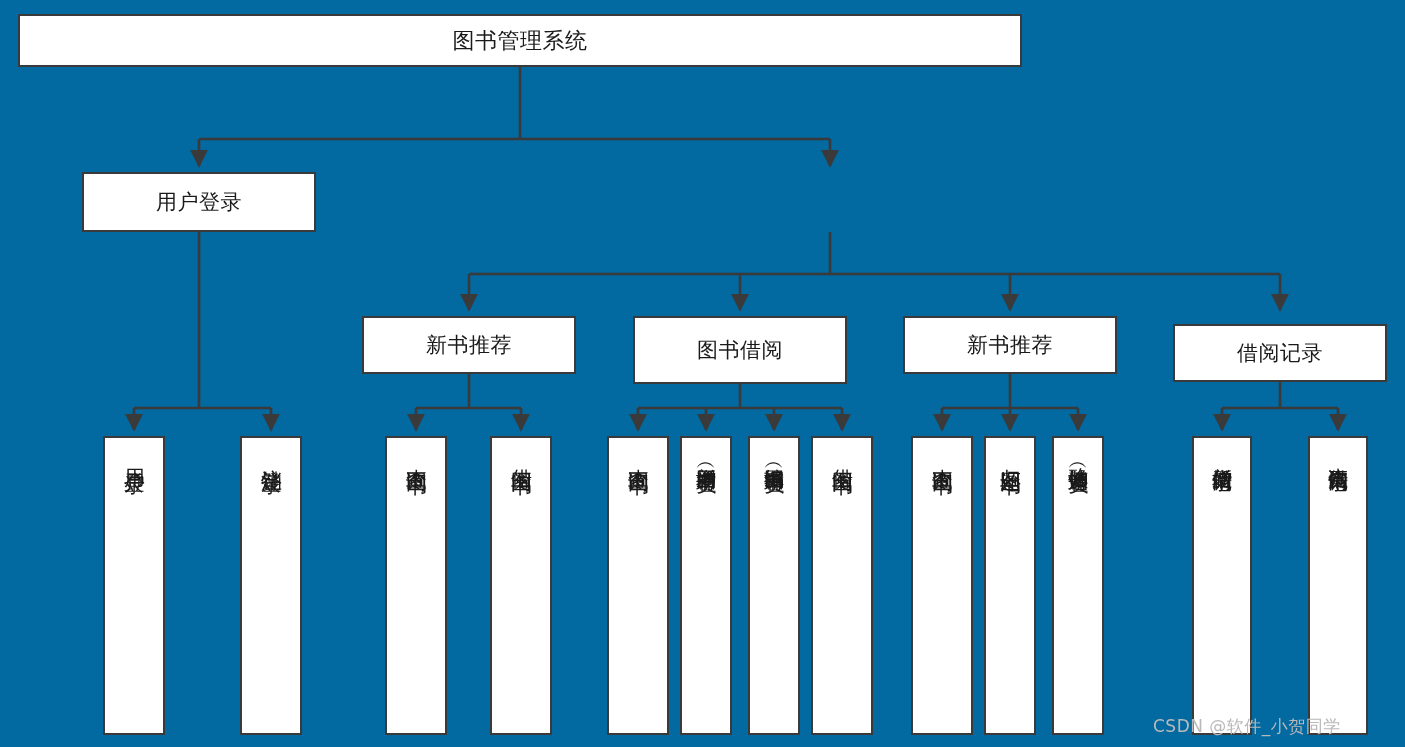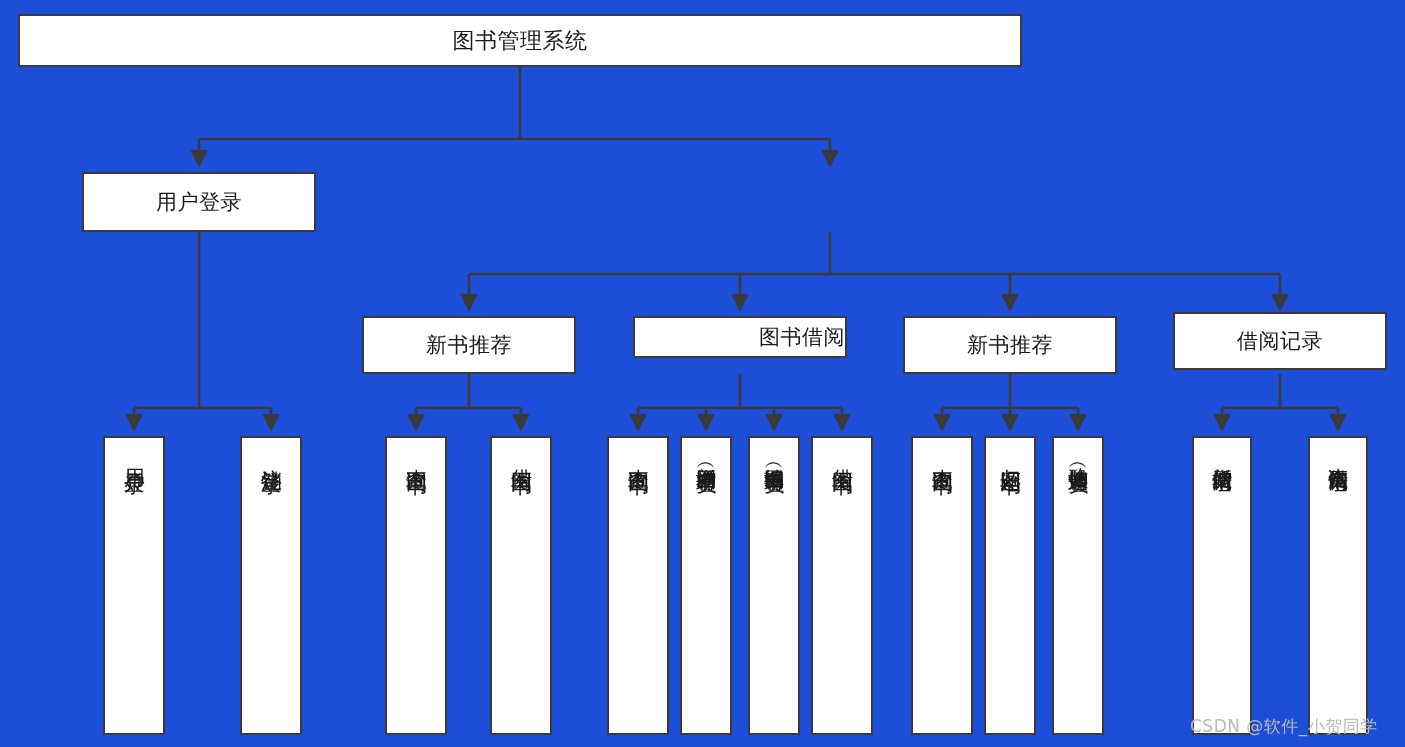--- a/index.html
+++ b/index.html
@@ -5,21 +5,21 @@
 <style>
   html, body {
     margin: 0;
     padding: 0;
     background: #ffffff;
   }
   #canvas {
     position: relative;
     width: 1405px;
     height: 747px;
-    background: #1d4ed8;
+    background: #0369a1;
     overflow: hidden;
     font-family: "DejaVu Sans", "Liberation Sans", sans-serif;
   }
   #edges {
     position: absolute;
     left: 0;
     top: 0;
     width: 1405px;
     height: 747px;
     pointer-events: none;
@@ -135,29 +135,29 @@
 
   <div class="node h" style="left:82px; top:172px; width:234px; height:60px;">
     <span class="label">用户登录</span>
   </div>
 
 
   <div class="node h" style="left:362px; top:316px; width:214px; height:58px;">
     <span class="label">新书推荐</span>
   </div>
 
-  <div class="node h" style="left:633px; top:316px; width:214px; height:42px;justify-content:flex-end;">
+  <div class="node h" style="left:633px; top:316px; width:214px; height:68px;">
     <span class="label">图书借阅</span>
   </div>
 
   <div class="node h" style="left:903px; top:316px; width:214px; height:58px;">
     <span class="label">新书推荐</span>
   </div>
 
-  <div class="node h" style="left:1173px; top:312px; width:214px; height:58px;">
+  <div class="node h" style="left:1173px; top:324px; width:214px; height:58px;">
     <span class="label">借阅记录</span>
   </div>
 
   <div class="node v" style="left:103px; top:436px; width:62px; height:299px;">
     <span class="label">用户登录</span>
   </div>
 
   <div class="node v" style="left:240px; top:436px; width:62px; height:299px;">
     <span class="label">注销登录</span>
   </div>
@@ -199,15 +199,15 @@
   </div>
 
   <div class="node v tall" style="left:1192px; top:436px; width:60px; height:299px;">
     <span class="label">新增借阅记录</span>
   </div>
 
   <div class="node v tall" style="left:1308px; top:436px; width:60px; height:299px;">
     <span class="label">查询借阅记录</span>
   </div>
 
-  <div class="watermark" style="left:1190px; top:715px;text-align:center;">CSDN @软件_小贺同学</div>
+  <div class="watermark" style="left:1153px; top:715px;text-align:center;">CSDN @软件_小贺同学</div>
 
 </div>
 
 </body></html>

